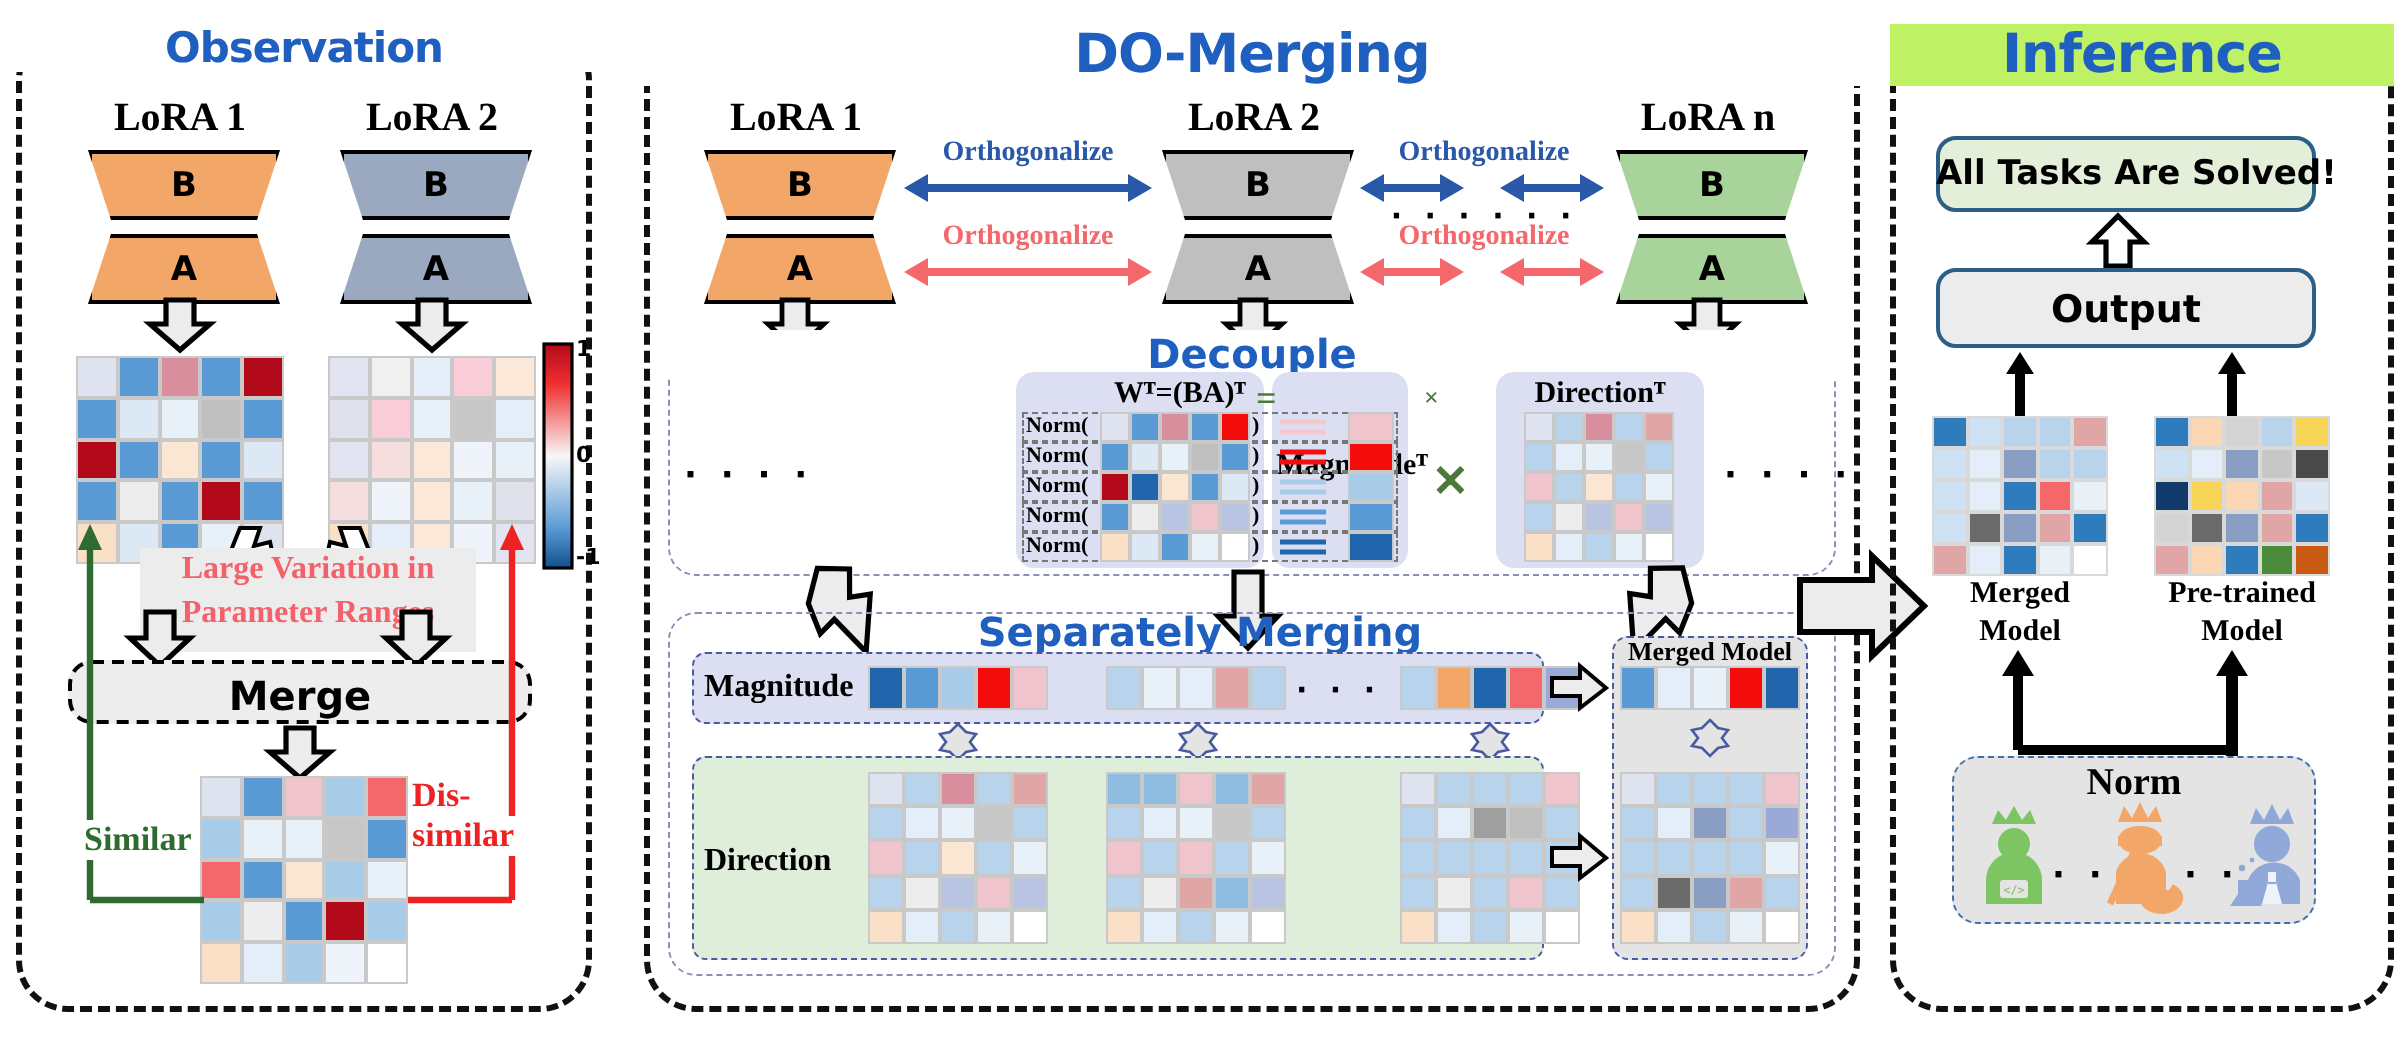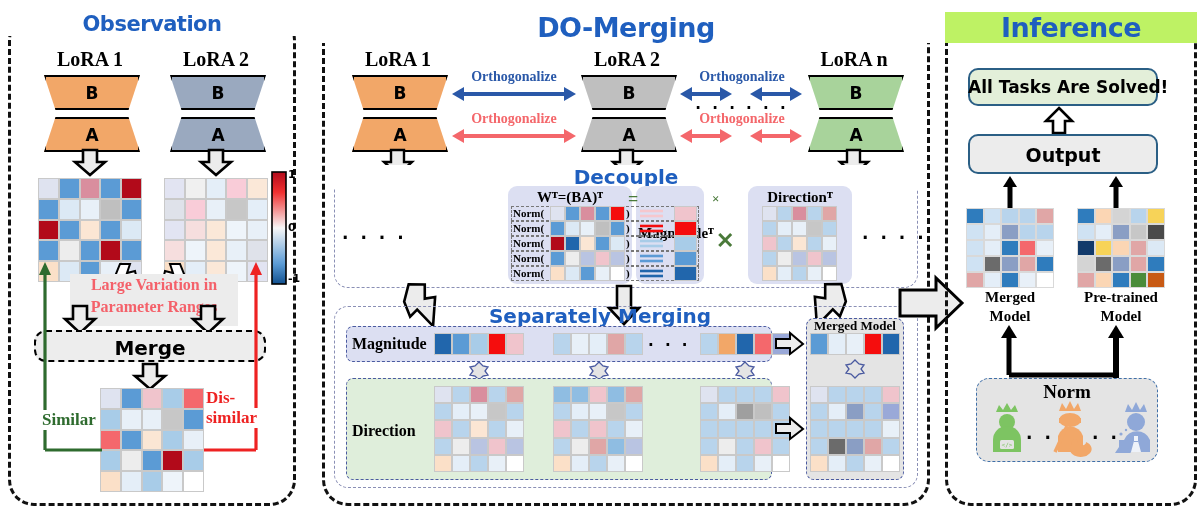--- a/index.html
+++ b/index.html
@@ -281,21 +281,21 @@
 <div class="dashbox" style="left:334px;top:170px;width:584px;height:118px;border:1.6px dashed #8a8fb5;border-radius:14px;"></div>
 <div class="lbl sans-b" style="left:334px;top:165px;width:584px;text-align:center;font-size:20px;color:#1f5fbf;background:#fff;">Decouple</div>
 
 <div class="dots" style="left:342px;top:228px;font-size:17px;">· · · ·</div>
 <div class="dots" style="left:862px;top:228px;font-size:17px;">· · · ·</div>
 
 <div class="abs" style="left:508px;top:186px;width:124px;height:98px;background:#dcdff2;border-radius:9px;"></div>
 <div class="abs" style="left:636px;top:186px;width:68px;height:98px;background:#dcdff2;border-radius:9px;"></div>
 <div class="abs" style="left:748px;top:186px;width:104px;height:98px;background:#dcdff2;border-radius:9px;"></div>
 
-<div class="lbl ser-b" style="left:508px;top:189px;width:124px;text-align:center;font-size:15px;">Wᵀ=(BA)ᵀ</div>
+<div class="lbl ser-b" style="left:508px;top:189px;width:124px;text-align:center;font-size:15px;padding-left:20px;">Wᵀ=(BA)ᵀ</div>
 <div class="lbl ser-b" style="left:628px;top:189px;font-size:18px;color:#4a7a3a;">=</div>
 <div class="lbl ser-b" style="left:636px;top:189px;width:80px;text-align:center;font-size:15px;margin-top:36px;">Magnitudeᵀ</div>
 <div class="lbl ser-b" style="left:712px;top:191px;font-size:13px;color:#4a7a3a;">×</div>
 <div class="lbl ser-b" style="left:748px;top:189px;width:104px;text-align:center;font-size:15px;">Directionᵀ</div>
 
 <div class="abs" style="left:511px;top:206px;width:188px;height:76px;">
   <div class="abs" style="left:0;top:0px;width:188px;height:15px;border:1px dashed #777;box-sizing:border-box;"></div>
   <div class="abs" style="left:0;top:15px;width:188px;height:15px;border:1px dashed #777;box-sizing:border-box;"></div>
   <div class="abs" style="left:0;top:30px;width:188px;height:15px;border:1px dashed #777;box-sizing:border-box;"></div>
   <div class="abs" style="left:0;top:45px;width:188px;height:15px;border:1px dashed #777;box-sizing:border-box;"></div>

